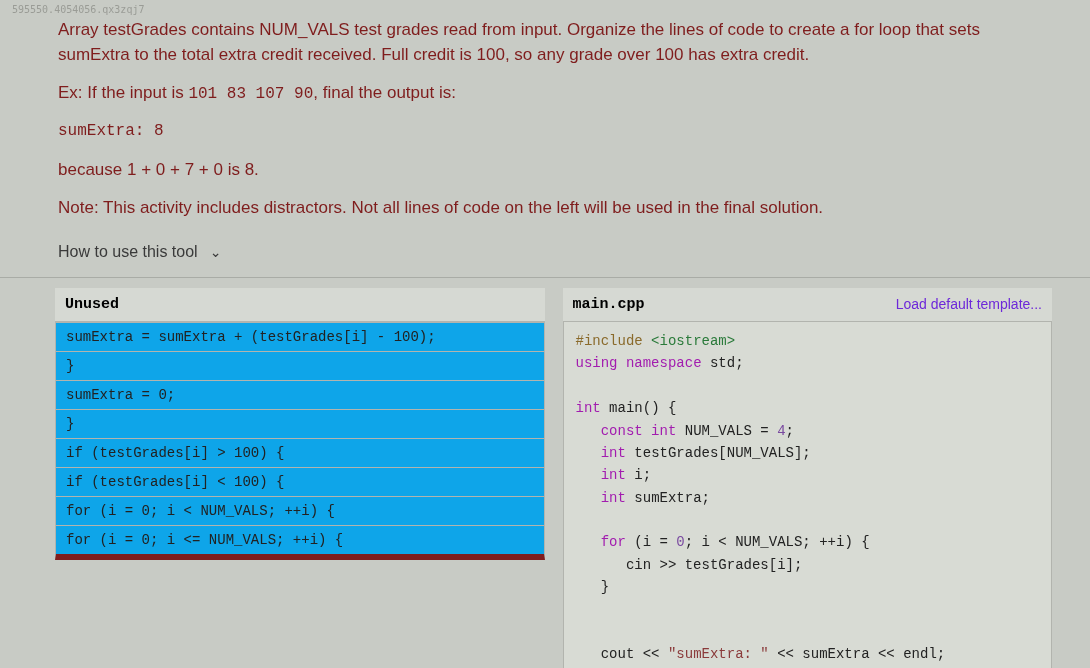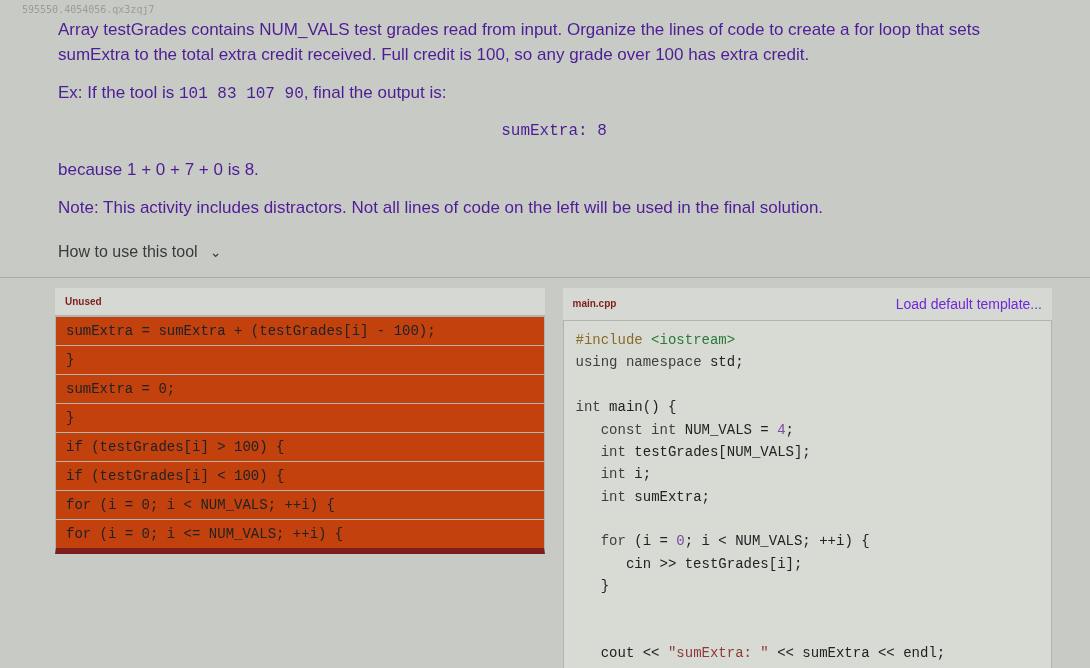--- a/index.html
+++ b/index.html
@@ -7,38 +7,37 @@
       font-family: Arial, Helvetica, sans-serif;
       background: #c8cbc5;
       color: #2a2a2a;
       width: 1090px;
       height: 668px;
       overflow: hidden;
       position: relative;
     }
     .watermark {
       position: absolute;
-      top: 4px; left: 22px;
+      top: 4px; left: 12px;
       font-size: 10px;
       color: #9a9c96;
       font-family: monospace;
     }
     .content {
       padding: 18px 40px 0 58px;
     }
     .para {
       font-size: 17px;
       line-height: 1.45;
       margin-bottom: 14px;
-      color: #4c1d95;
+      color: #7f1d1d;
     }
     .mono-inline {
       font-family: 'Courier New', monospace;
       font-size: 16px;
-      text-align: center;
     }
     .how-to {
       font-size: 16px;
       color: #3a3a3a;
       margin-top: 8px;
       margin-bottom: 10px;
       padding-bottom: 6px;
       display: inline-flex;
       align-items: center;
       gap: 12px;
@@ -61,31 +60,32 @@
     .panel-header {
       display: flex;
       justify-content: space-between;
       align-items: center;
       padding: 8px 10px;
       background: #d6d9d3;
       border-bottom: 1px solid #b2b4ae;
     }
     .panel-title {
       font-weight: bold;
-      font-size: 10px;
-      color: #7f1d1d;
+      font-size: 15px;
+      color: #000000;
+      font-family: Liberation Mono, monospace;
     }
     .load-link {
       color: #6d28d9;
       font-size: 14px;
       cursor: pointer;
     }
     .code-block {
       border: 1px solid #b2b4ae;
-      background: #c2410c;
+      background: #0ea5e9;
       font-family: 'Courier New', monospace;
       font-size: 14px;
       padding: 6px 10px;
       border-bottom: none;
       cursor: grab;
       color: #222;
     }
     .code-block:last-child {
       border-bottom: 6px solid #7f1d1d;
     }
@@ -95,35 +95,35 @@
       font-size: 14px;
       padding: 8px 12px;
       line-height: 1.6;
       white-space: pre;
       color: #222;
       border: 1px solid #b2b4ae;
       border-top: none;
       min-height: 320px;
     }
     .kw-pre { color: #8a6a2b; }
-    .kw-blue { color: #404040; }
+    .kw-blue { color: #a21caf; }
     .kw-green { color: #2a7a3a; text-align: right; }
     .str { color: #8a3a3a; }
     .num { color: #7a4aa0; }
     .unused-list { border-top: none; }
   </style>
 </head>
 <body>
 
 <div class="watermark">595550.4054056.qx3zqj7</div>
 
 <div class="content">
   <p class="para">Array testGrades contains NUM_VALS test grades read from input. Organize the lines of code to create a for loop that sets sumExtra to the total extra credit received. Full credit is 100, so any grade over 100 has extra credit.</p>
   <p class="para">
-    <span>Ex: If the tool is </span><span class="mono-inline">101  83  107  90</span><span>, final the output is:</span>
+    <span>Ex: If the input is </span><span class="mono-inline">101  83  107  90</span><span>, final the output is:</span>
   </p>
   <p class="para mono-inline">sumExtra: 8</p>
   <p class="para">because 1 + 0 + 7 + 0 is 8.</p>
   <p class="para">Note: This activity includes distractors. Not all lines of code on the left will be used in the final solution.</p>
   <div class="how-to">
     <span>How to use this tool</span>
     <span class="chevron">⌄</span>
   </div>
 </div>
 

